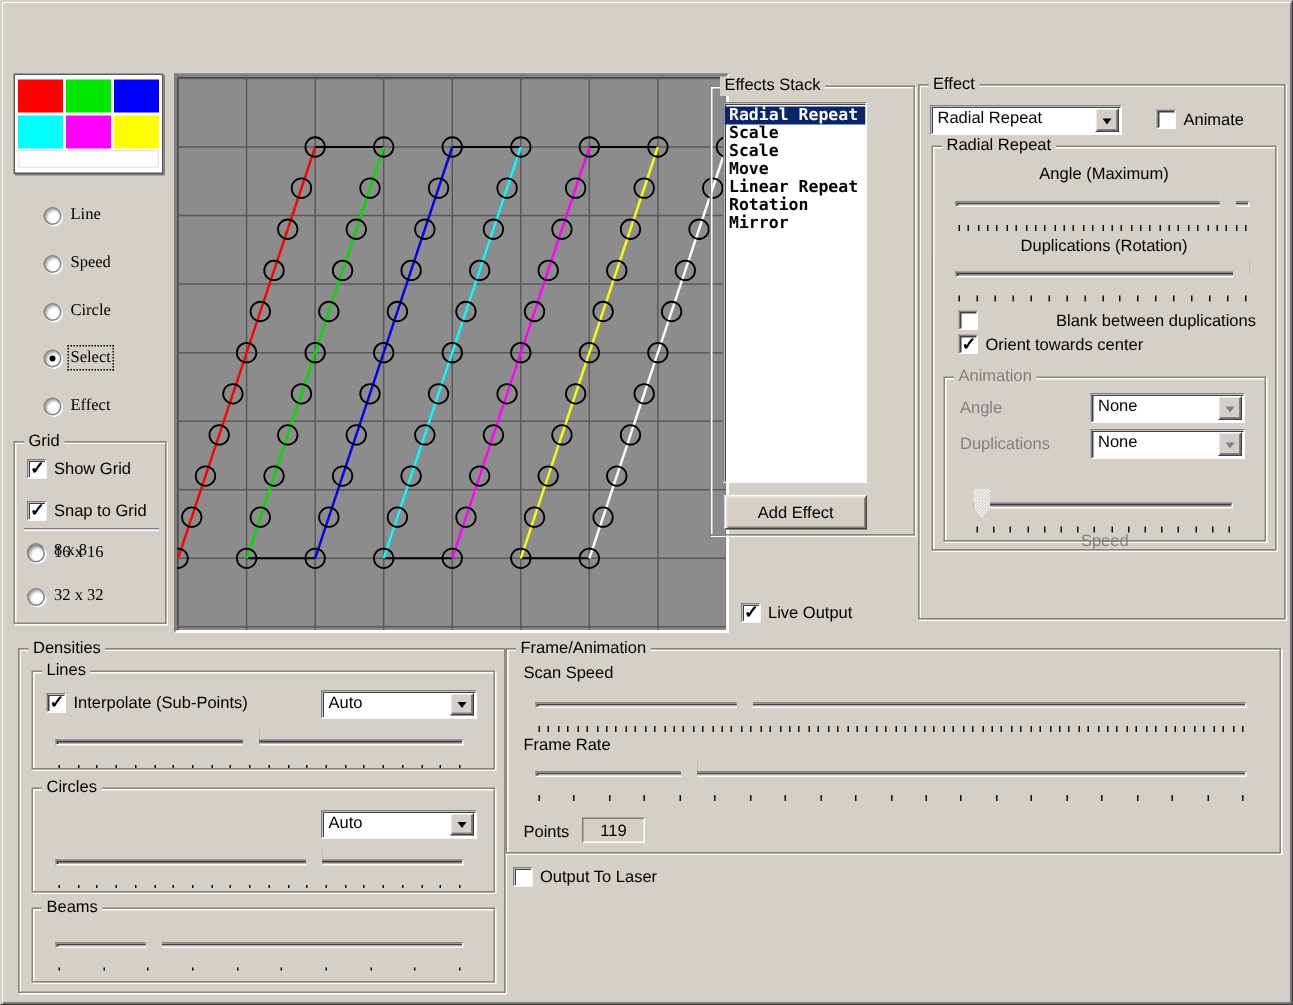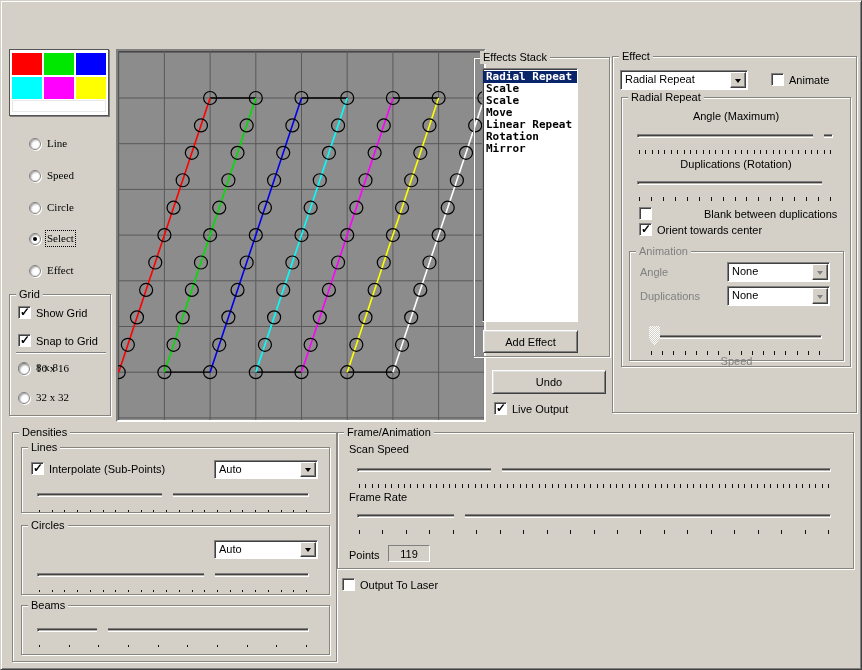--- a/index.html
+++ b/index.html
@@ -269,21 +269,20 @@
         <div class="lb-row selected">Radial Repeat</div>
         <div class="lb-row">Scale</div>
         <div class="lb-row">Scale</div>
         <div class="lb-row">Move</div>
         <div class="lb-row">Linear Repeat</div>
         <div class="lb-row">Rotation</div>
         <div class="lb-row">Mirror</div>
       </div>
     <div class="btn" style="left:9px;top:272px;width:95px;height:23px;">Add Effect</div>
   </div>
-  <div class="btn" style="left:491px;top:369px;width:114px;height:24px;">Undo</div>
   <span class="cb checked" style="left:493px;top:401px;"></span>
   <span class="lbl" style="left:511px;top:402px;">Live Output</span>
 
   <div class="group" style="left:611px;top:55px;width:245px;height:357px;">
     <span class="legend">Effect</span>
 
     <div class="combo" style="left:7px;top:13px;width:128px;height:20px;">
       <span class="ctext">Radial Repeat</span>
       <span class="cbtn"></span>
     </div>

